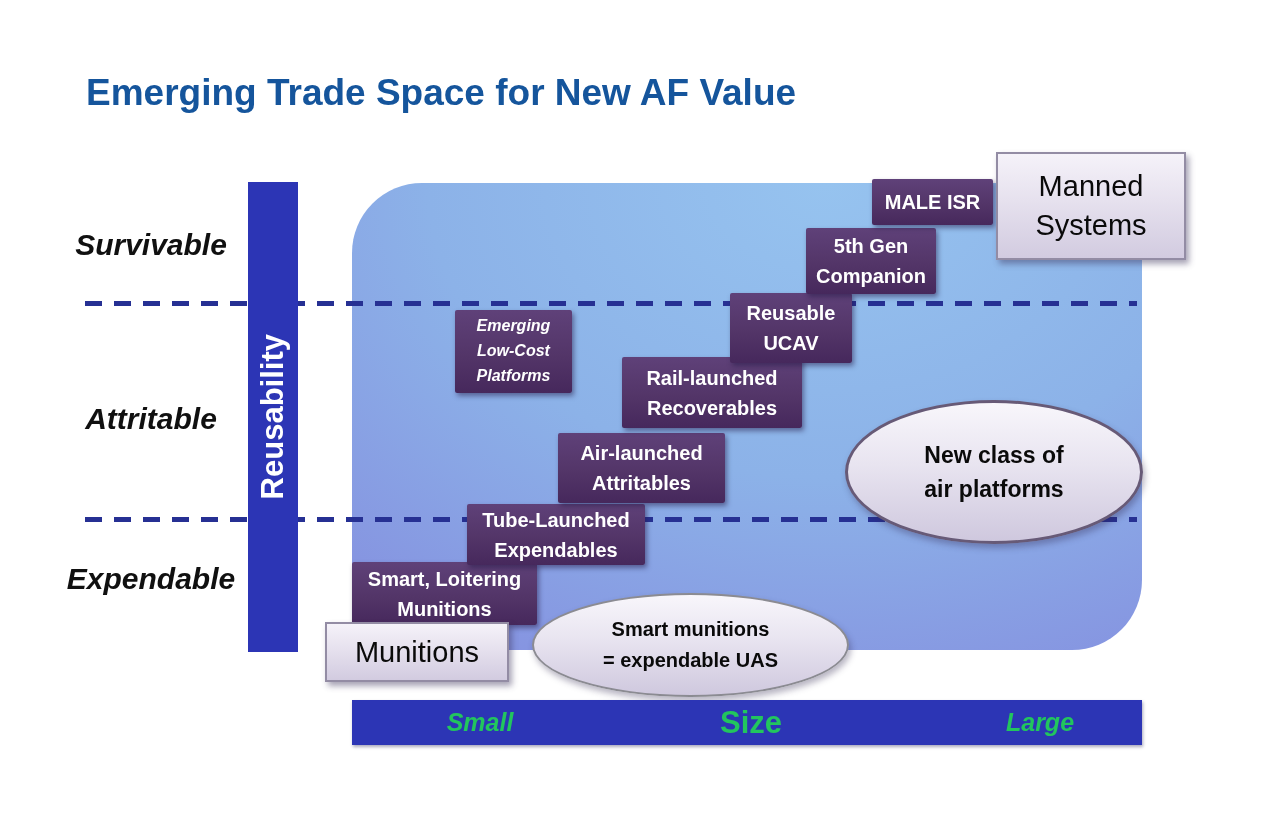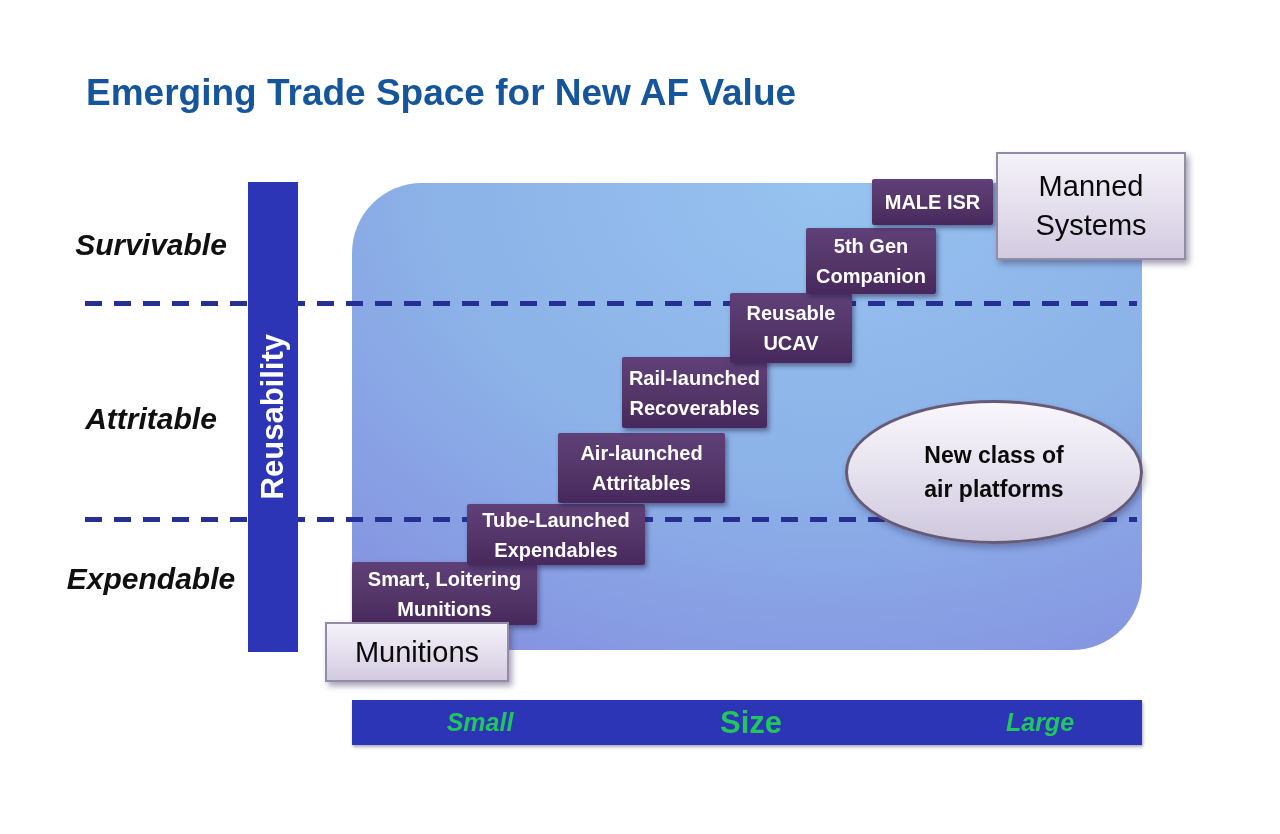--- a/index.html
+++ b/index.html
@@ -53,21 +53,21 @@
     position: absolute;
     background: linear-gradient(180deg, #5f4179 0%, #533568 55%, #46285c 100%);
     color: #ffffff; font-weight: bold; font-size: 20px; line-height: 1.5;
     display: flex; align-items: center; justify-content: center; text-align: center;
     white-space: pre-line; border-radius: 2px;
     box-shadow: 2px 3px 5px rgba(35, 25, 70, 0.5);
   }
   .b-smart   { left: 352px; top: 562px; width: 185px; height: 63px; }
   .b-tube    { left: 467px; top: 504px; width: 178px; height: 61px; }
   .b-air     { left: 558px; top: 433px; width: 167px; height: 70px; }
-  .b-rail    { left: 622px; top: 357px; width: 145px; height: 71px; }
+  .b-rail    { left: 622px; top: 357px; width: 180px; height: 71px; }
   .b-ucav    { left: 730px; top: 293px; width: 122px; height: 70px; }
   .b-5thgen  { left: 806px; top: 228px; width: 130px; height: 66px; }
   .b-male    { left: 872px; top: 179px; width: 121px; height: 46px; }
   .b-emerging {
     left: 455px; top: 310px; width: 117px; height: 83px;
     font-style: italic; font-size: 16px; line-height: 1.55;
   }
   
   .gbox {
     position: absolute;
@@ -132,36 +132,41 @@
   <div class="dash-line dash-bottom"></div>
 
   <div class="y-bar">
     <div class="y-label">Reusability</div>
   </div>
 
   <div class="tier-label tier-survivable">Survivable</div>
   <div class="tier-label tier-attritable">Attritable</div>
   <div class="tier-label tier-expendable">Expendable</div>
 
+  <div class="pbox b-emerging">Emerging
+Low-Cost
+Platforms</div>
   <div class="pbox b-smart">Smart, Loitering
 Munitions</div>
   <div class="pbox b-tube">Tube-Launched
 Expendables</div>
   <div class="pbox b-air">Air-launched
 Attritables</div>
   <div class="pbox b-rail">Rail-launched
 Recoverables</div>
   <div class="pbox b-ucav">Reusable
 UCAV</div>
   <div class="pbox b-5thgen">5th Gen
 Companion</div>
   <div class="pbox b-male">MALE ISR</div>
 
   <div class="callout c-newclass">New class of
 air platforms</div>
+  <div class="callout c-smartmun">Smart munitions
+= expendable UAS</div>
 
   <div class="gbox g-manned">Manned
 Systems</div>
   <div class="gbox g-munitions">Munitions</div>
 
   <div class="x-bar">
     <div class="x-small">Small</div>
     <div class="x-size">Size</div>
     <div class="x-large">Large</div>
   </div>

